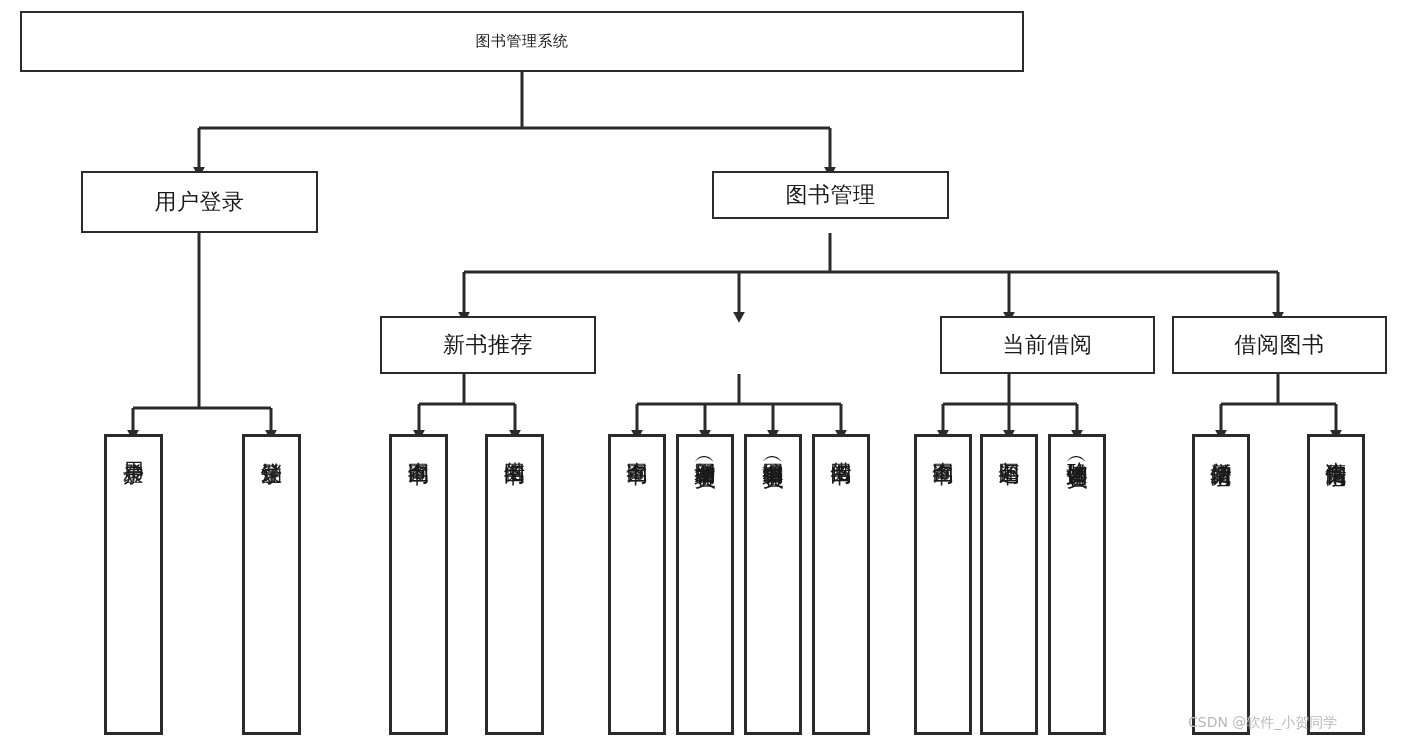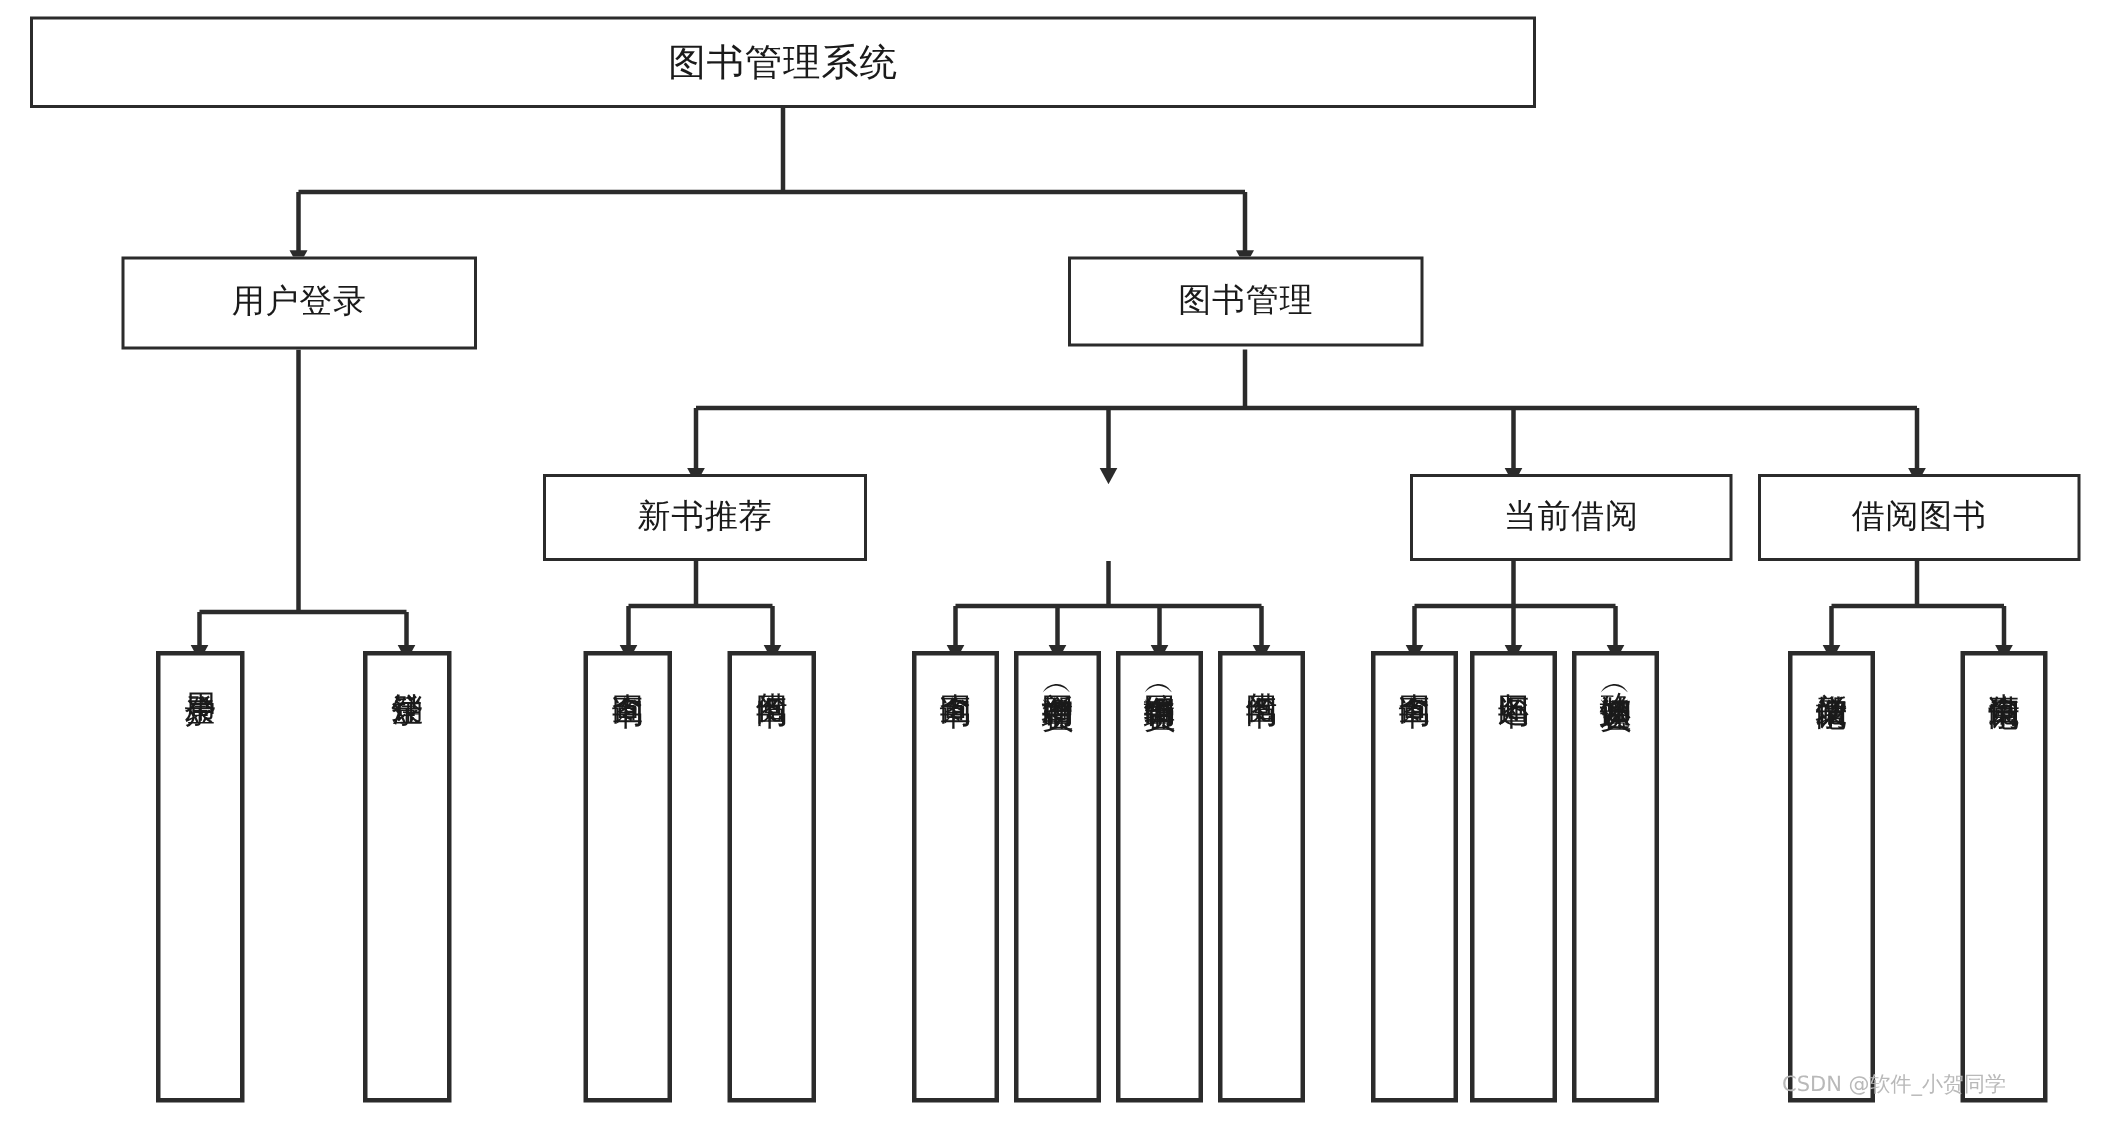--- a/index.html
+++ b/index.html
@@ -42,21 +42,22 @@
     display: block;
     line-height: 1.18;
     letter-spacing: 0.5px;
     white-space: nowrap;
   }
   
   .node.horiz .node-label {
     font-size: 22px;
   }
   .node.root .node-label {
-    font-size: 25px;
+    font-size: 15px;
+    font-family: Liberation Serif, serif;
   }
   
   .node.vert {
     border-width: 3px;
     padding-top: 8px;
     align-items: flex-start;
     justify-content: center;
   }
   .node.vert .node-label {
     writing-mode: vertical-rl;
@@ -134,25 +135,25 @@
     </g>
   </svg>
 
   <div class="node horiz root" style="left:20px; top:11px; width:1004px; height:61px;">
     <span class="node-label">图书管理系统</span>
   </div>
 
   <div class="node horiz" style="left:81px; top:171px; width:237px; height:62px;">
     <span class="node-label">用户登录</span>
   </div>
-  <div class="node horiz" style="left:712px; top:171px; width:237px; height:60px;">
+  <div class="node horiz" style="left:712px; top:171px; width:237px; height:48px;">
     <span class="node-label">图书管理</span>
   </div>
 
-  <div class="node horiz" style="left:362px; top:316px; width:216px; height:58px;">
+  <div class="node horiz" style="left:380px; top:316px; width:216px; height:58px;">
     <span class="node-label">新书推荐</span>
   </div>
   <div class="node horiz" style="left:940px; top:316px; width:215px; height:58px;">
     <span class="node-label">当前借阅</span>
   </div>
   <div class="node horiz" style="left:1172px; top:316px; width:215px; height:58px;">
     <span class="node-label">借阅图书</span>
   </div>
 
   <div class="node vert" style="left:104px; top:434px; width:59px; height:301px;">

